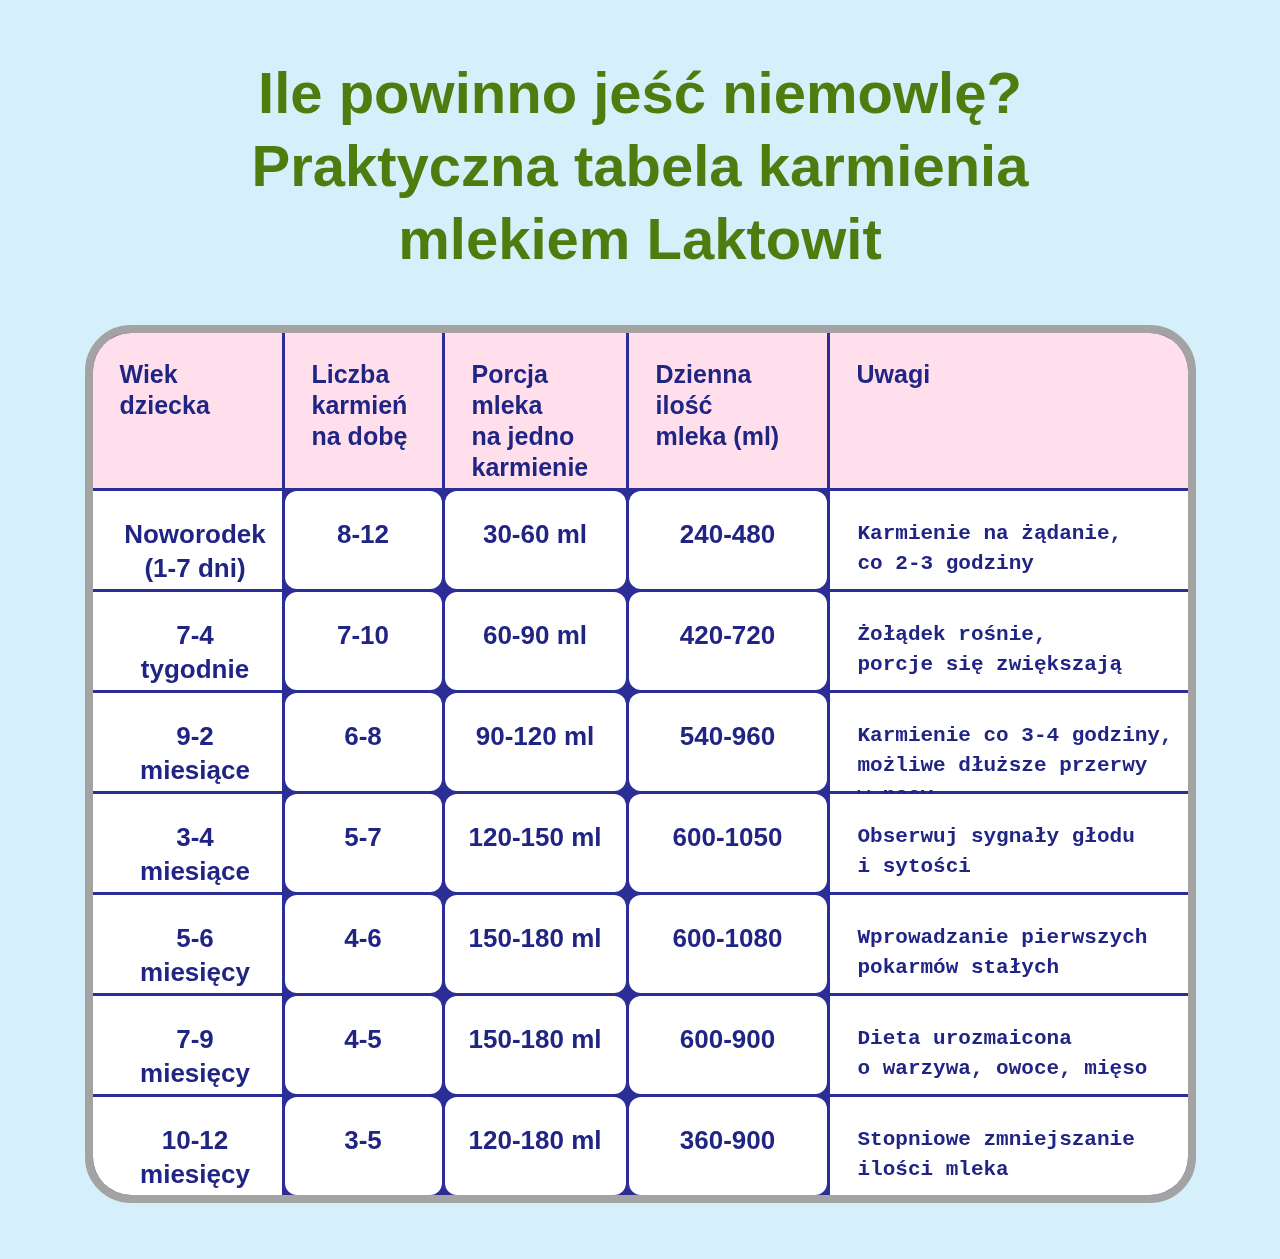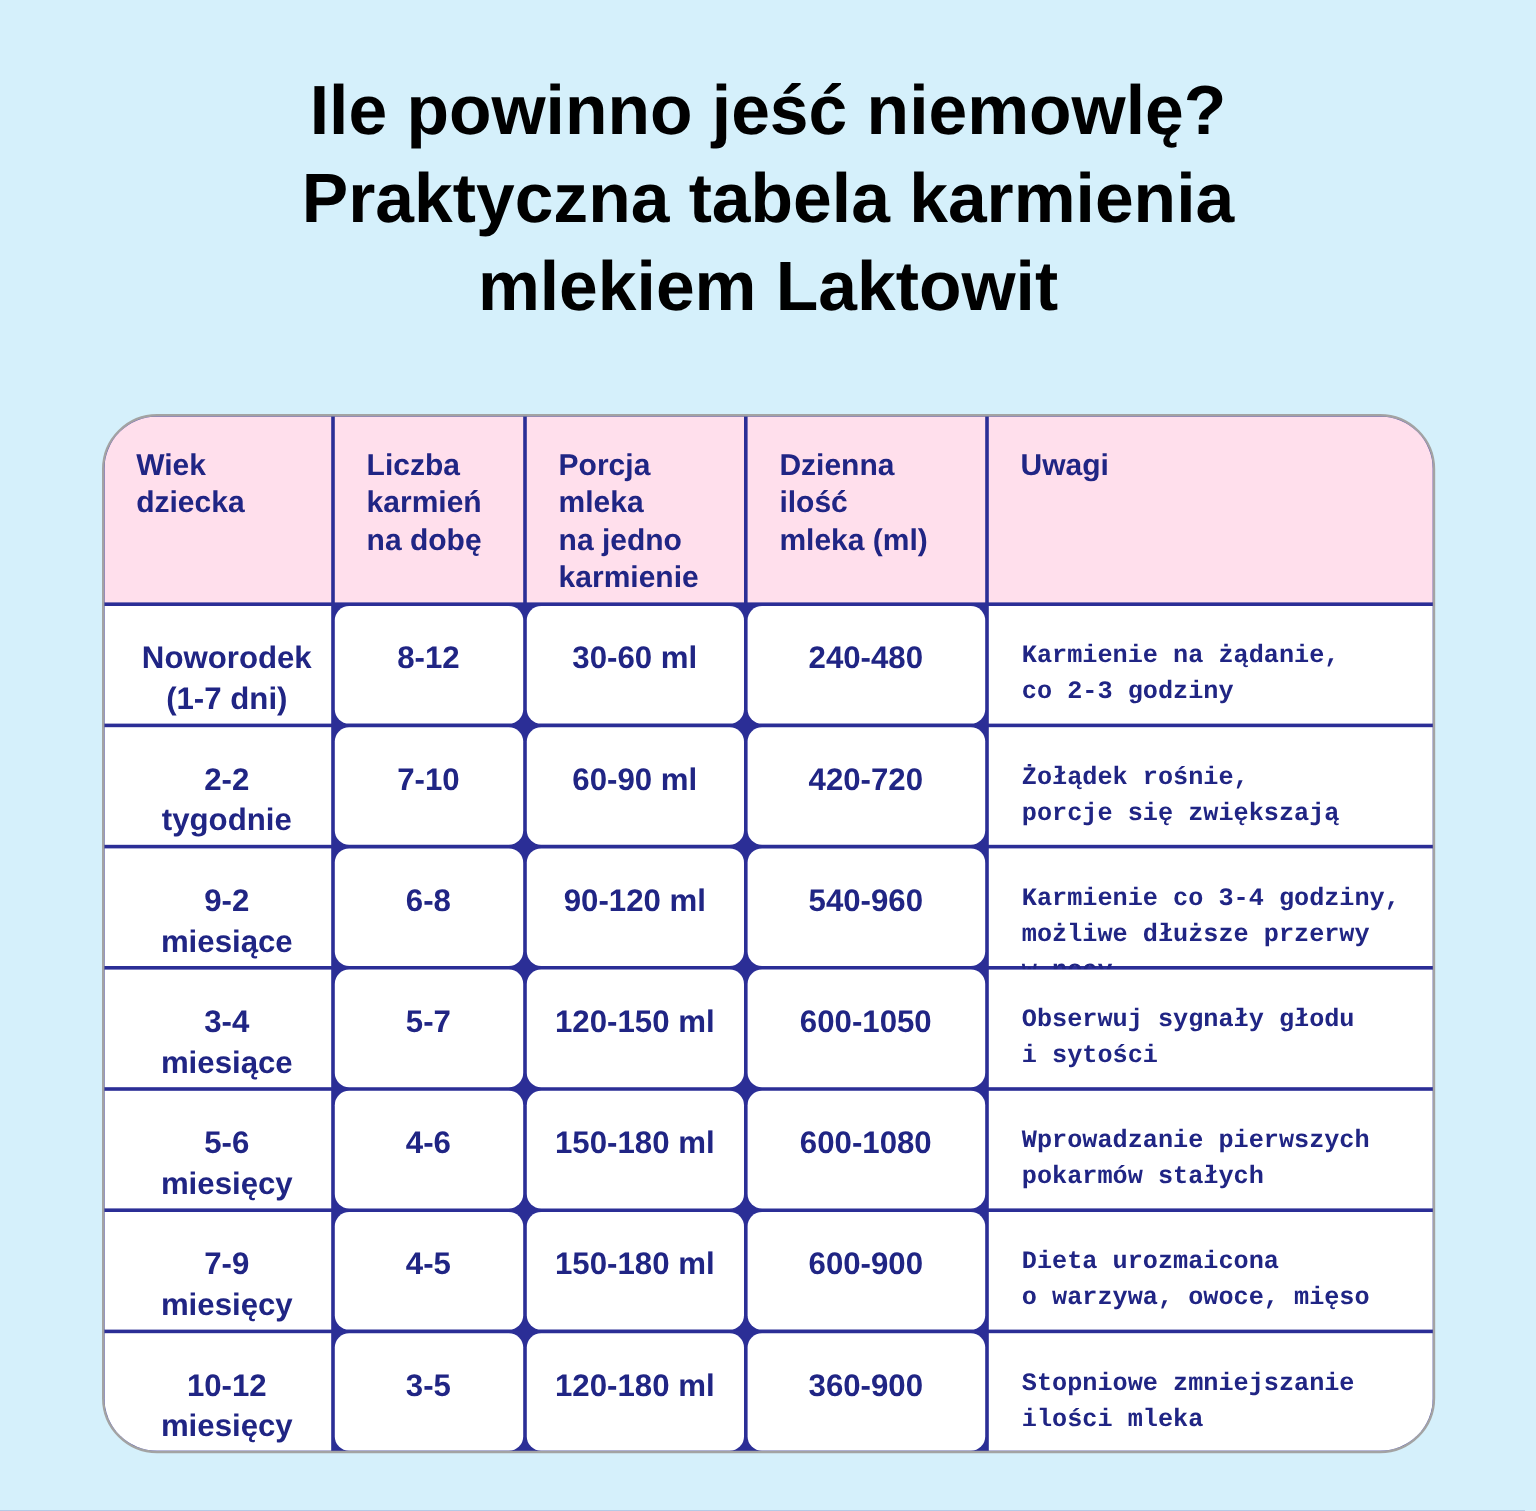--- a/index.html
+++ b/index.html
@@ -16,28 +16,28 @@
   }
 
   .page-title {
     margin: 56px auto 0 auto;
     width: 1100px;
     text-align: center;
     font-size: 58px;
     line-height: 73px;
     font-weight: bold;
     letter-spacing: 0px;
-    color: #000000;
+    color: #4d7c0f;
     white-space: pre-line;
   }
 
   .feeding-table {
     width: 1111px;
-    margin: 70px auto 0 auto;
-    border: 2px solid #a3a3a3;
+    margin: 50px auto 0 auto;
+    border: 8px solid #a3a3a3;
     border-radius: 46px;
     overflow: hidden;
     background: #2b2e96; 
     display: grid;
     grid-template-columns: 189px 157px 181px 198px 1fr;
     grid-template-rows: 155px repeat(7, 98px);
     gap: 3px;
   }
 
   .cell {
@@ -100,21 +100,21 @@
   <div class="cell head">Uwagi</div>
 
   <div class="cell age">Noworodek
 (1-7 dni)</div>
   <div class="cell num">8-12</div>
   <div class="cell num">30-60 ml</div>
   <div class="cell num">240-480</div>
   <div class="cell notes">Karmienie na żądanie,
 co 2-3 godziny</div>
 
-  <div class="cell age">2-2
+  <div class="cell age">7-4
 tygodnie</div>
   <div class="cell num">7-10</div>
   <div class="cell num">60-90 ml</div>
   <div class="cell num">420-720</div>
   <div class="cell notes">Żołądek rośnie,
 porcje się zwiększają</div>
 
   <div class="cell age">9-2
 miesiące</div>
   <div class="cell num">6-8</div>

